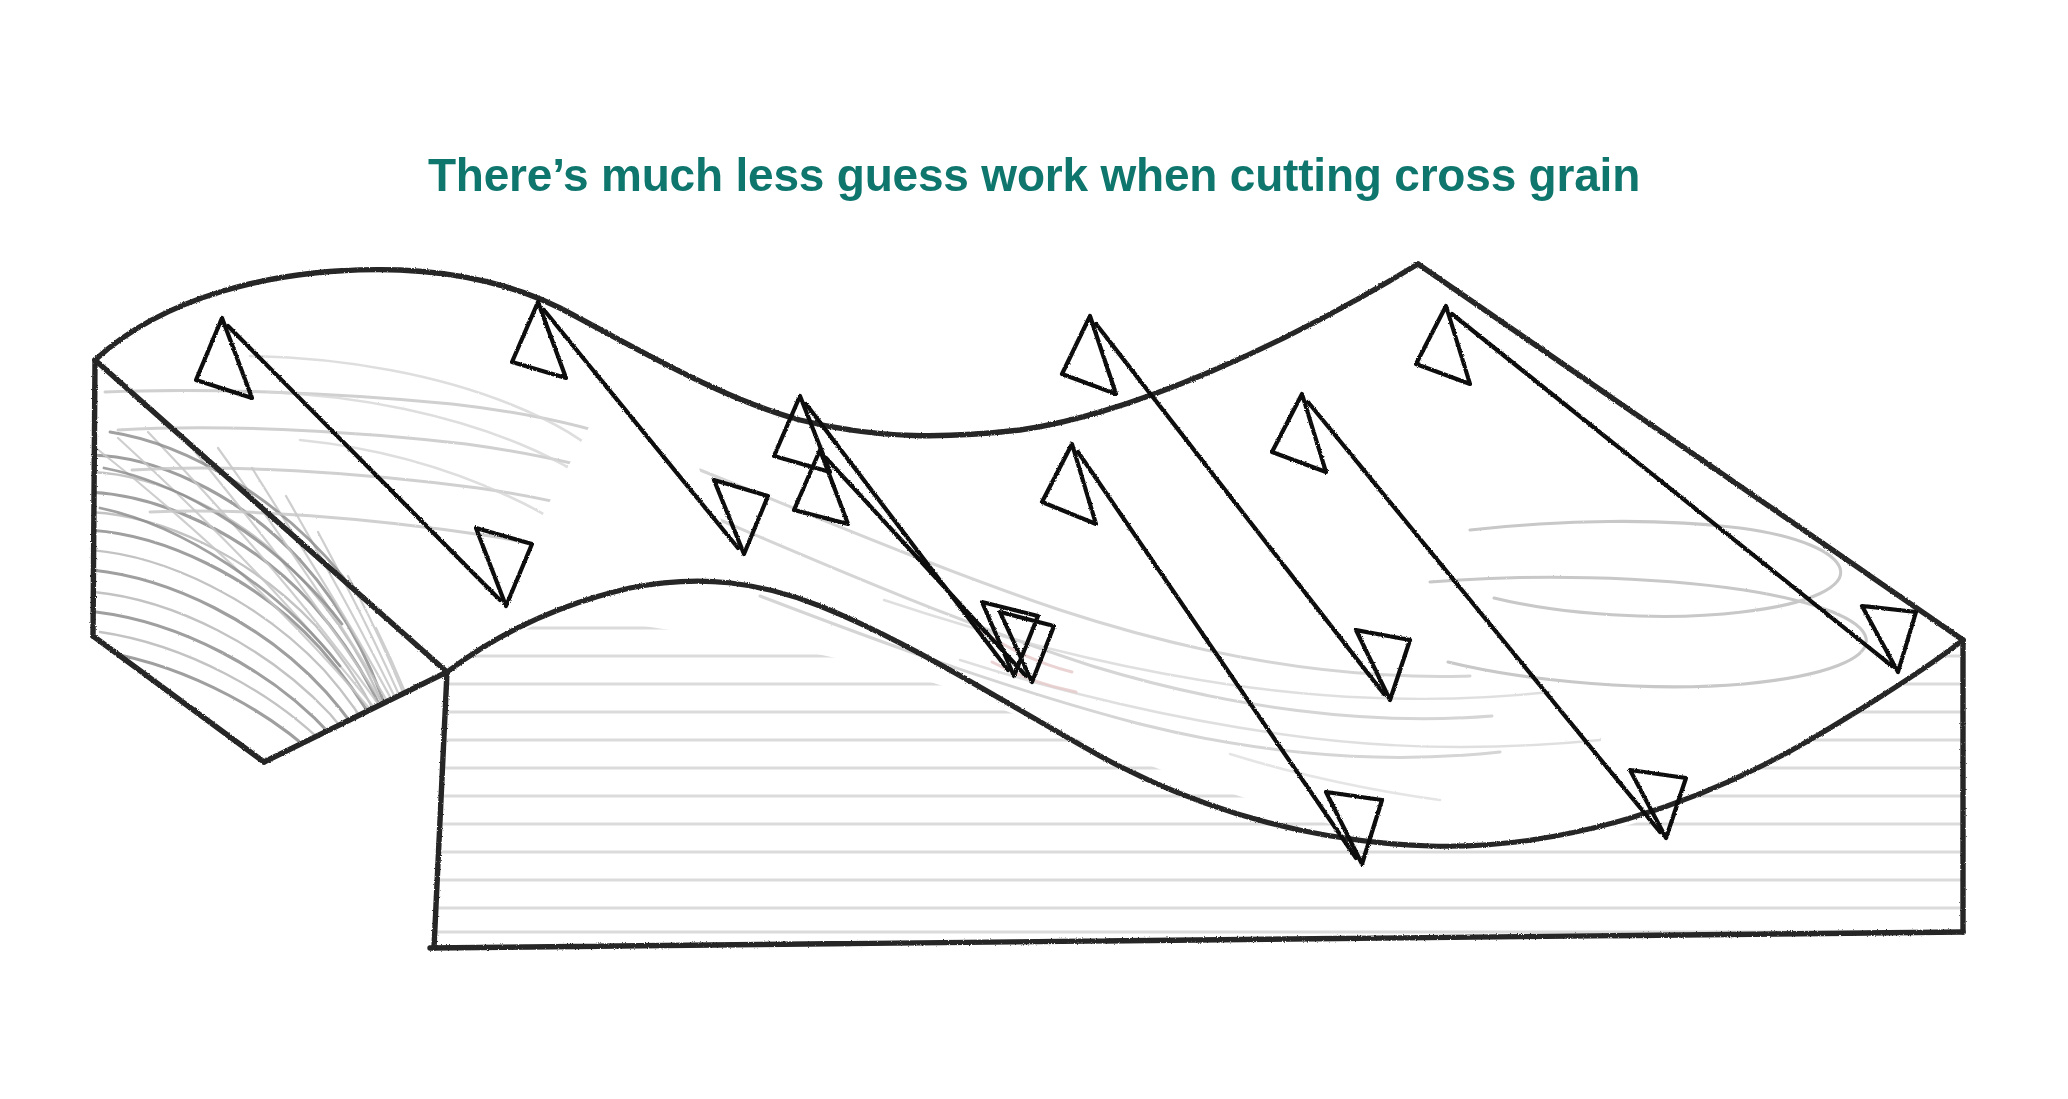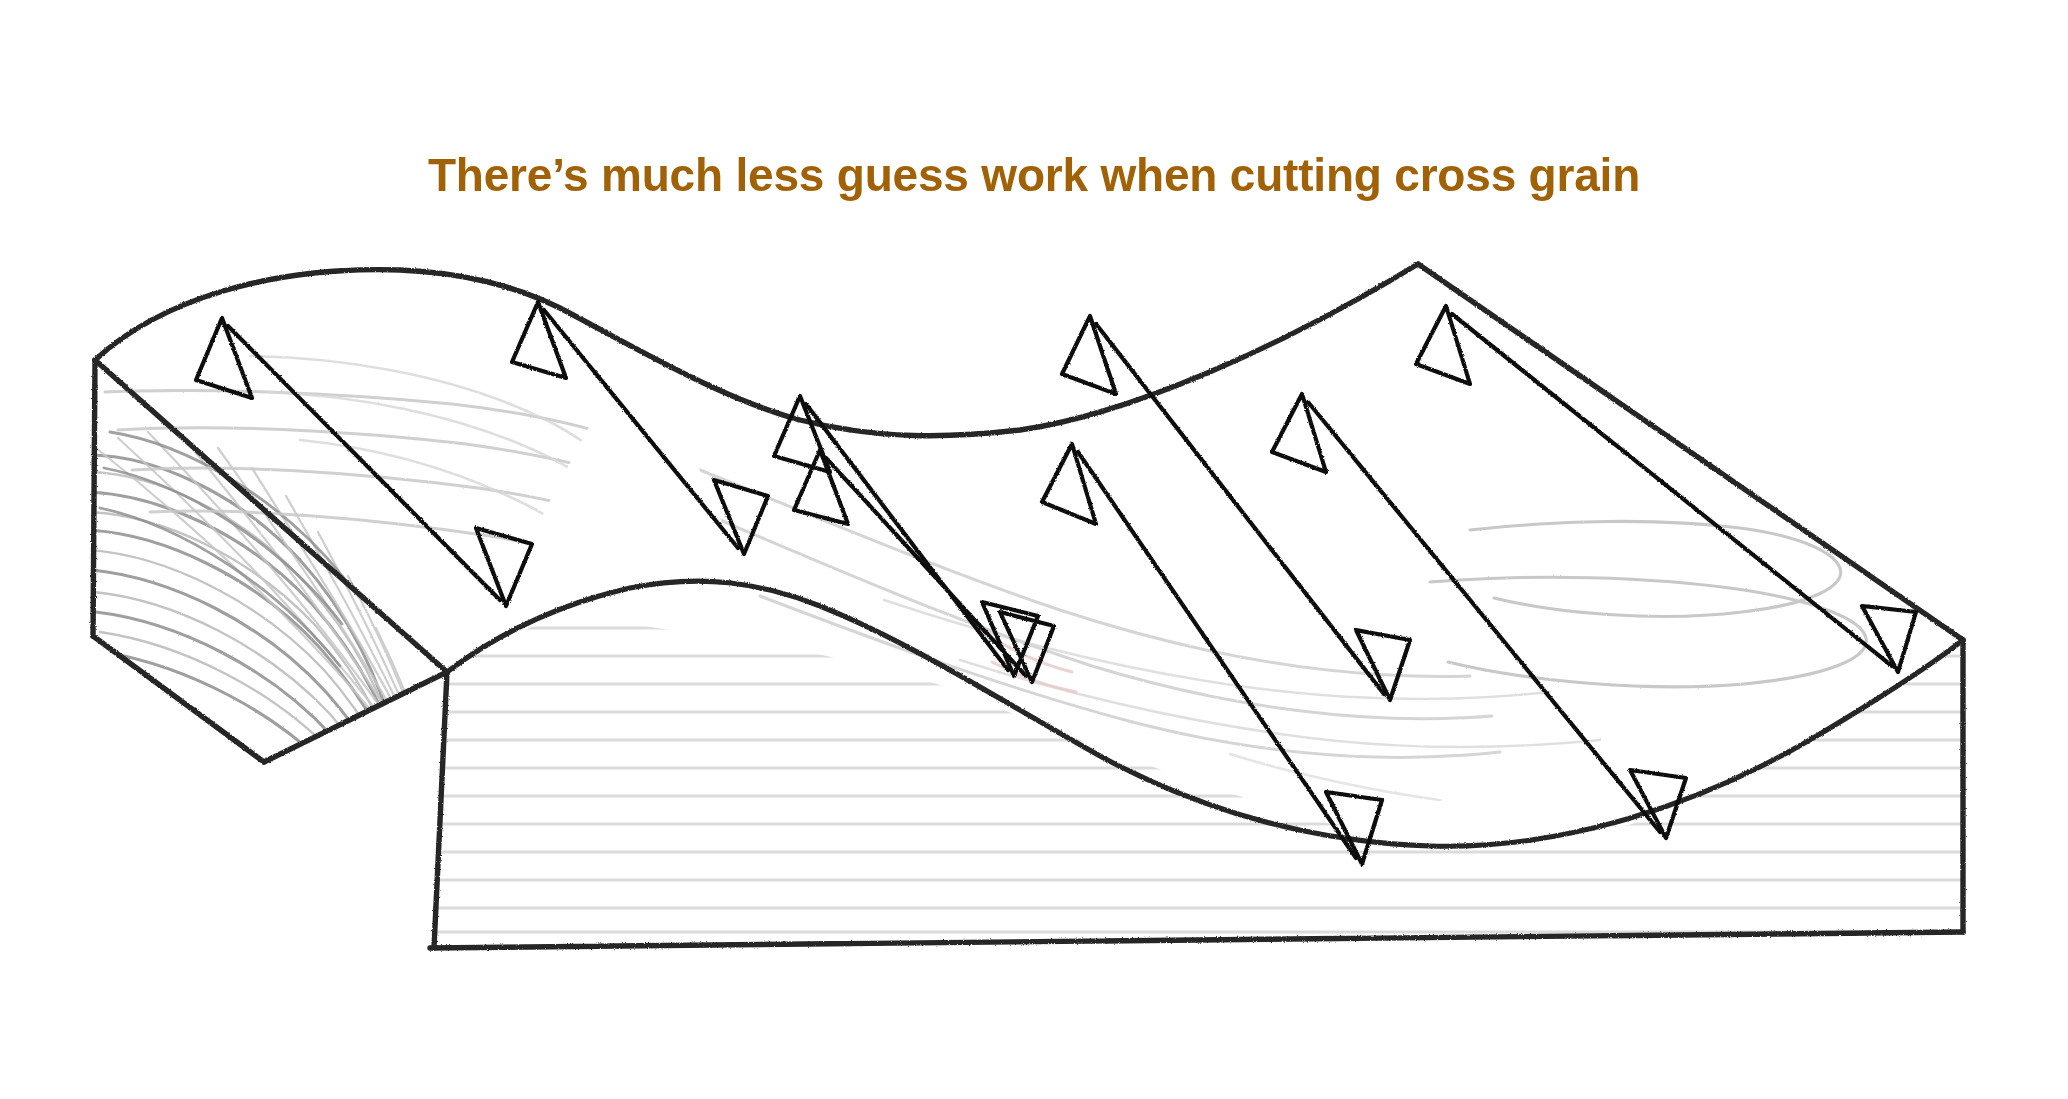--- a/index.html
+++ b/index.html
@@ -23,21 +23,21 @@
     white-space:nowrap;
   }
   #sketch{position:absolute;left:0;top:0;width:2068px;height:1099px;}
   .pencil{fill:none;stroke-linecap:round;stroke-linejoin:round;}
 </style>
 </head>
 <body style="background: rgb(255, 255, 255);">
 
 <div id="stage">
 
-  <div id="title" style="color: #a16207; font-size: 46px;">There’s much less guess work when cutting cross grain</div>
+  <div id="title" style="color: #0f766e; font-size: 46px;">There’s much less guess work when cutting cross grain</div>
 
   <svg id="sketch" viewBox="0 0 2068 1099" xmlns="http://www.w3.org/2000/svg">
 
     <defs>
       <filter id="rough" x="-12%" y="-12%" width="124%" height="124%">
         <feTurbulence type="fractalNoise" baseFrequency="0.85" numOctaves="3" seed="7" result="n"></feTurbulence>
         <feDisplacementMap in="SourceGraphic" in2="n" scale="2.4" xChannelSelector="R" yChannelSelector="G"></feDisplacementMap>
       </filter>
       <filter id="rough-soft" x="-12%" y="-12%" width="124%" height="124%">
         <feTurbulence type="fractalNoise" baseFrequency="0.6" numOctaves="2" seed="3" result="n2"></feTurbulence>

